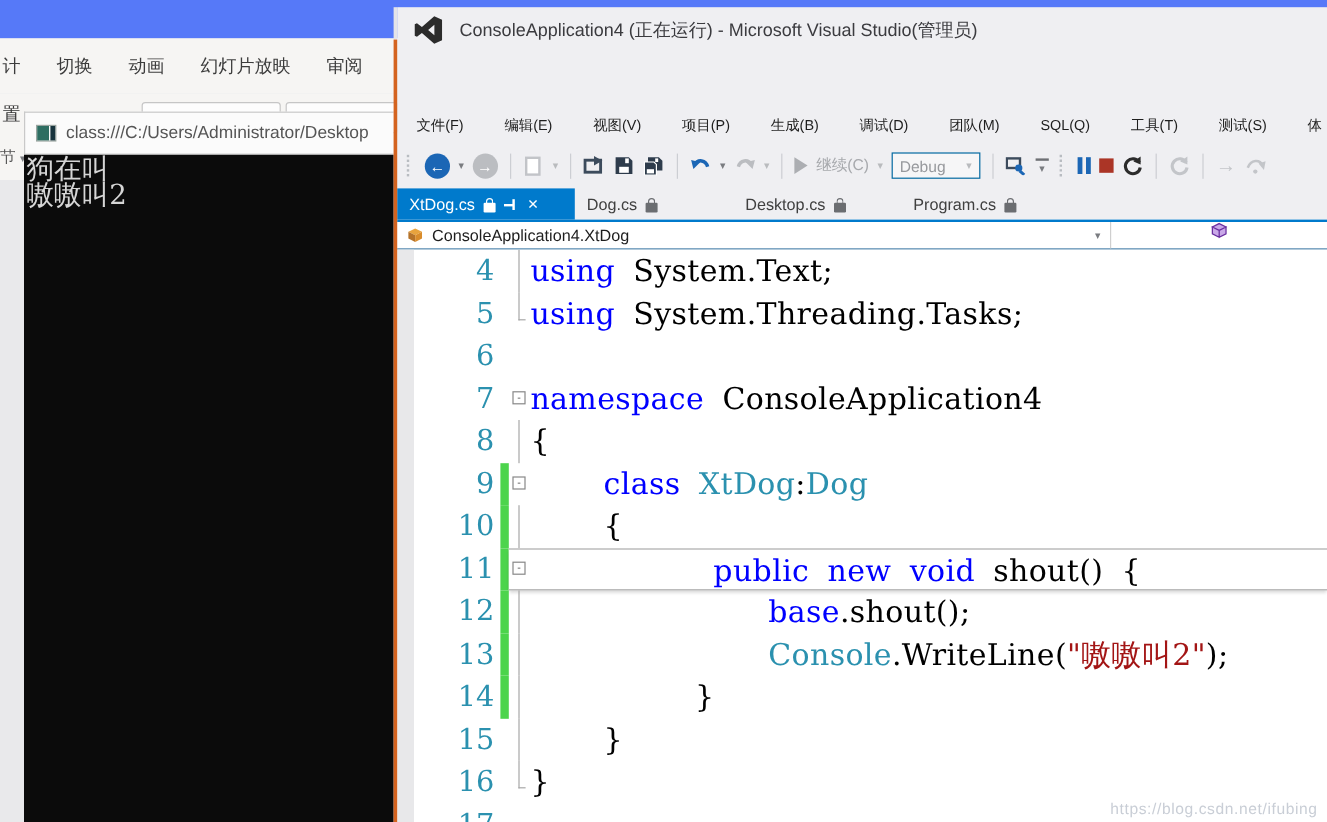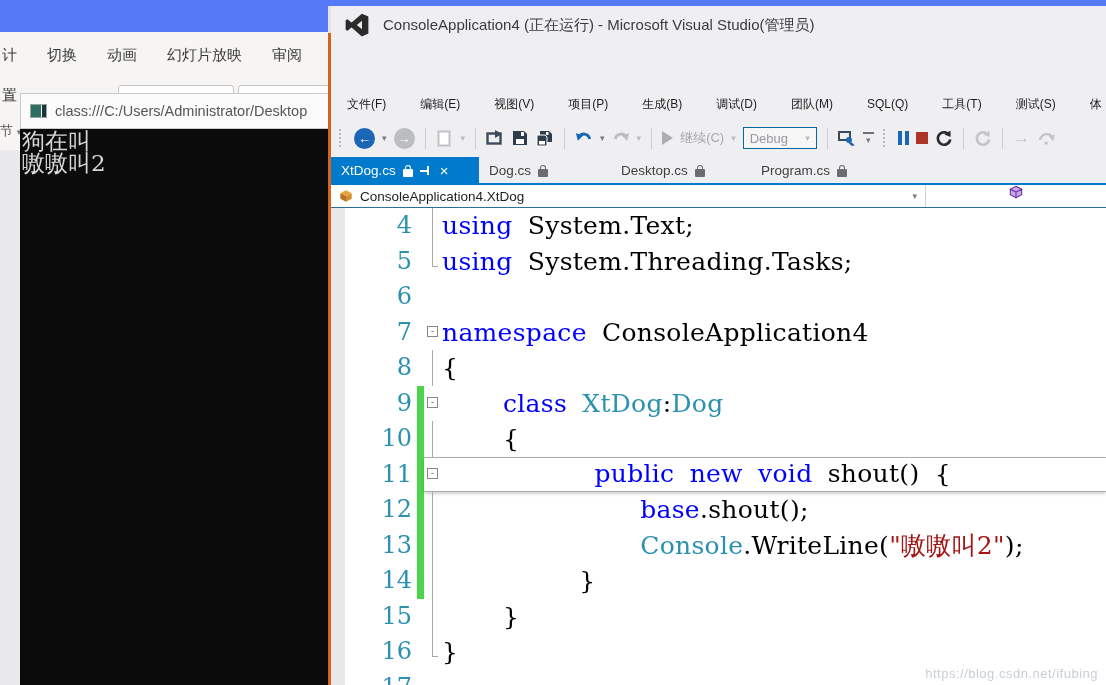--- a/index.html
+++ b/index.html
@@ -79,21 +79,21 @@
   .nav-right{width:160px;display:flex;align-items:center;gap:8px;padding:0 10px;font-size:13.5px;color:#1E1E1E;flex-direction:column;}
   .cube{width:14px;height:14px;flex:none;}
   
   .vs-editor{position:relative;height:502px;background:#fff;overflow:hidden;}
   .vs-editor::before{content:"";position:absolute;left:0;top:0;width:14px;height:100%;background:#E8E8EA;}
   .code-row{display:flex;align-items:stretch;height:35.5px;position:relative;}
   .ln{width:86px;text-align:right;padding-right:5px;box-sizing:border-box;
     font-family:"DejaVu Serif",serif;font-size:24px;color:var(--ln,#2B91AF);line-height:35.5px;flex:none;}
   .chg{width:7px;flex:none;}
   .chg.on{background:var(--chg,#4CD44C);}
-  .body{flex:1;display:flex;align-items:flex-end;position:relative;min-width:0;}
+  .body{flex:1;display:flex;align-items:flex-start;position:relative;min-width:0;}
   .code-row.hl .body{border-top:1px solid #ABABAB;border-bottom:1px solid #ABABAB;
     box-shadow:0 2px 3px rgba(0,0,0,0.18);background:#fff;}
   .fold{width:18px;height:100%;position:relative;flex:none;}
   .fold.line::before{content:"";position:absolute;left:8px;top:0;bottom:0;border-left:1px solid #A8A8A8;}
   .fold.corner::before{content:"";position:absolute;left:8px;top:0;height:62%;width:5px;
     border-left:1px solid #A8A8A8;border-bottom:1px solid #A8A8A8;}
   .foldbox{position:absolute;left:3px;top:50%;margin-top:-6px;width:11px;height:11px;background:#fff;
     border:1px solid #888;box-sizing:border-box;font:9px/9px "Liberation Sans",sans-serif;color:#555;text-align:center;}
   .code{white-space:pre;font-family:"DejaVu Serif",serif;font-size:25px;line-height:35.5px;
     word-spacing:7px;letter-spacing:0.3px;color:#000;}

